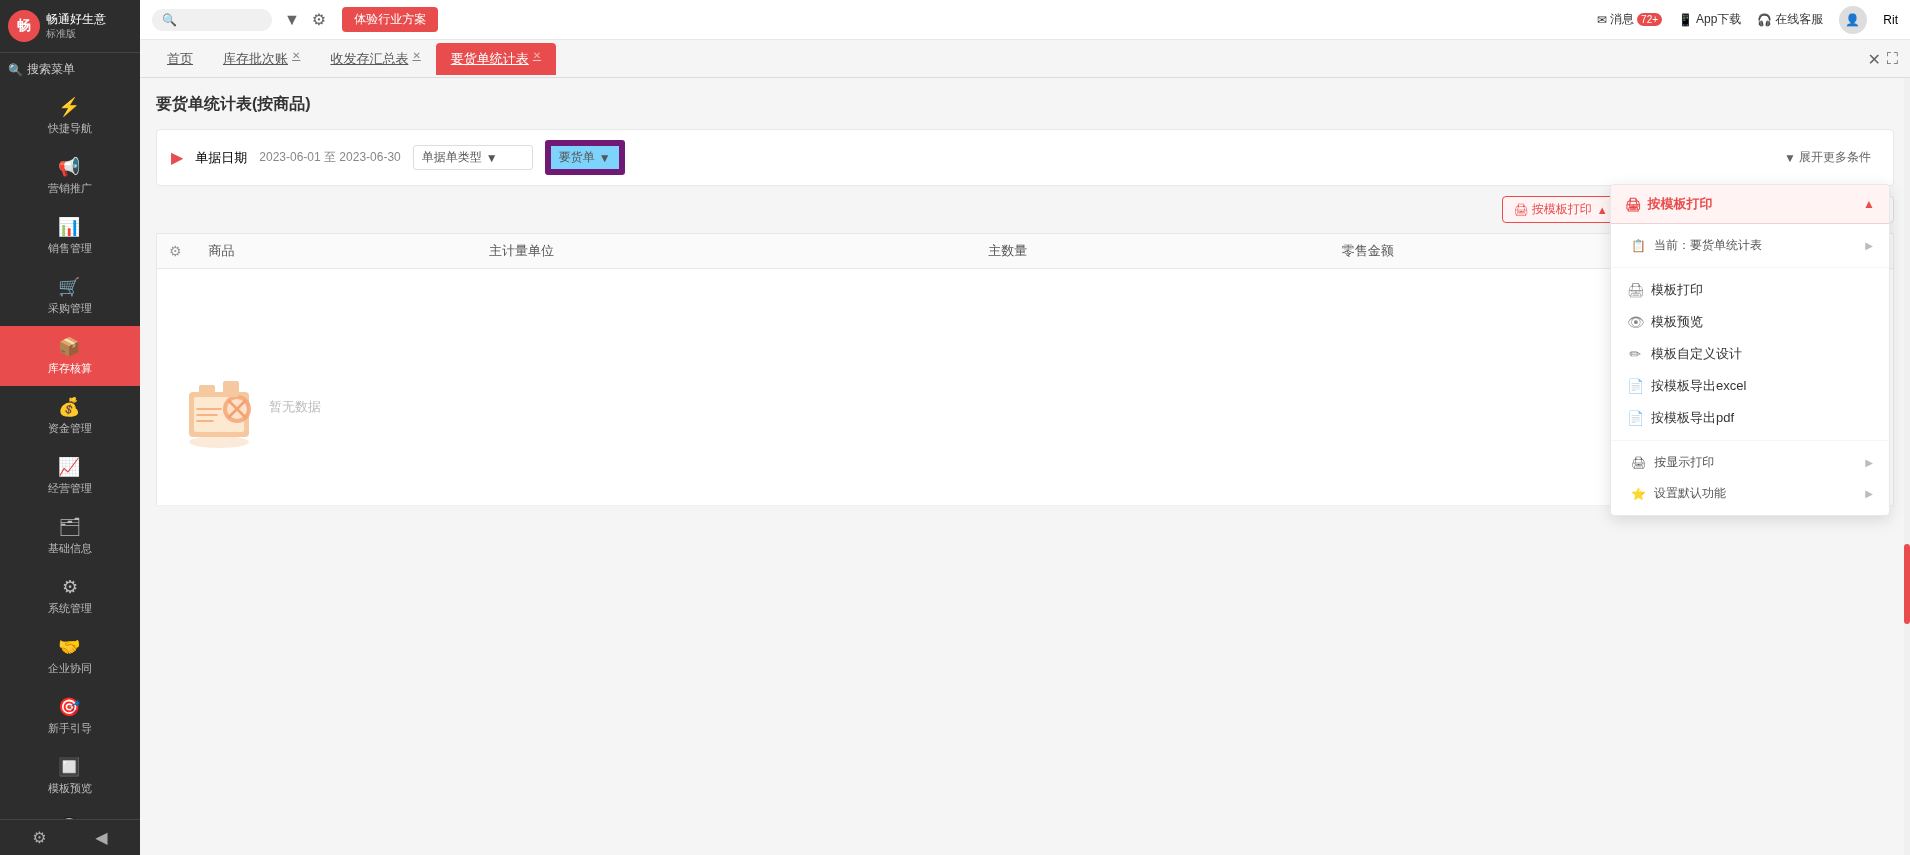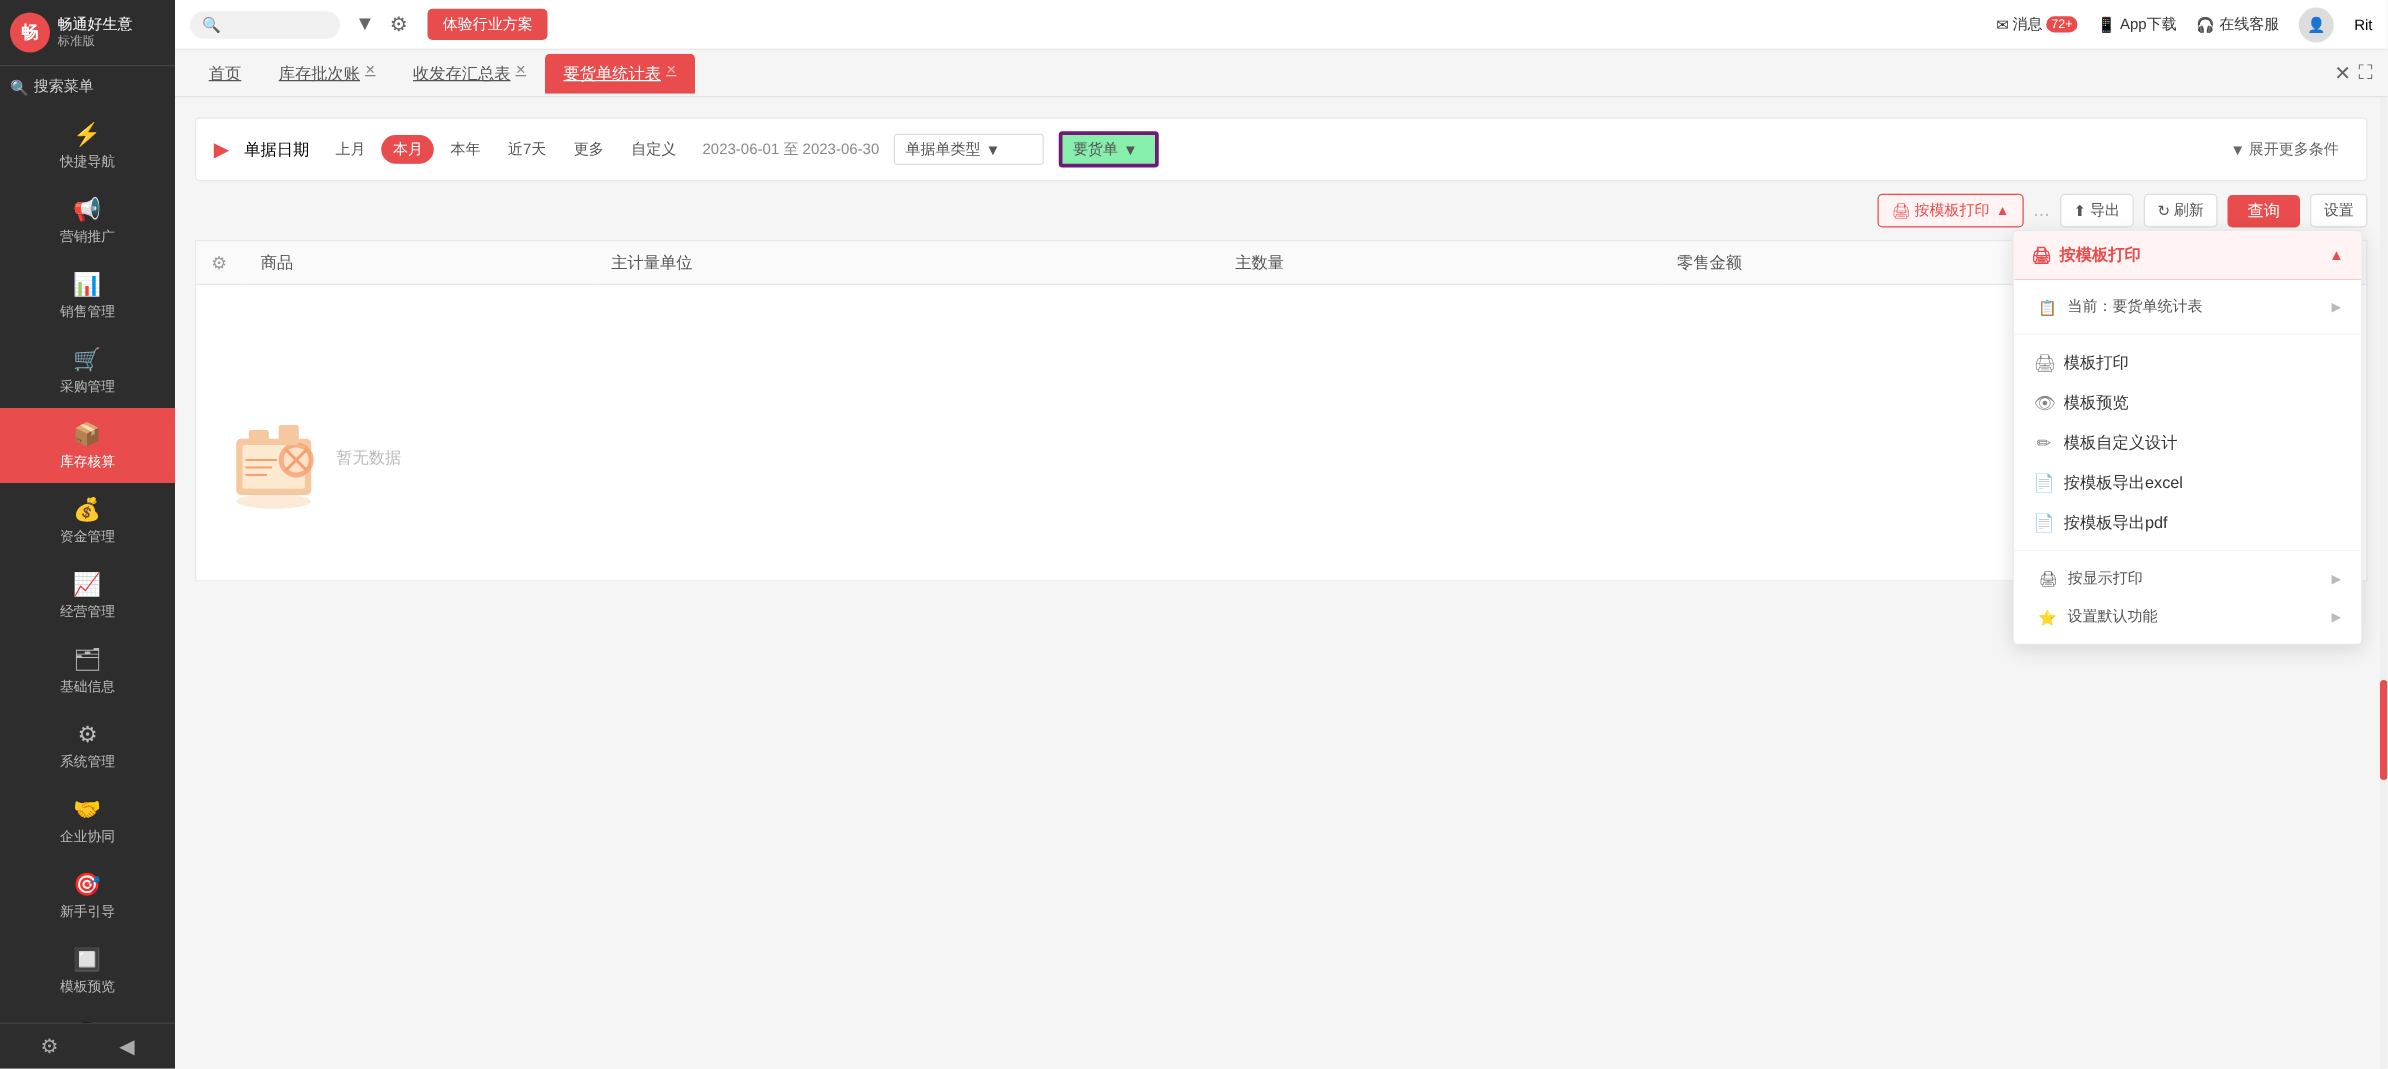--- a/index.html
+++ b/index.html
@@ -174,22 +174,22 @@
       border: 1px solid transparent; color: #555; background: transparent;
     }
     .date-btn.active { background: #e84c4c; color: #fff; border-color: #e84c4c; border-radius: 12px; }
     .date-range { font-size: 12px; color: #888; }
     .filter-select {
       border: 1px solid #ddd; border-radius: 3px; padding: 3px 8px;
       font-size: 12px; color: #555; background: #fff; cursor: pointer;
       display: flex; align-items: center; gap: 4px; min-width: 120px;
     }
     .yaohuotype-select {
-      border: 3px solid #701a75; border-radius: 3px; padding: 3px 8px;
-      font-size: 12px; color: #555; background: #86efac; cursor: pointer;
+      border: 6px solid #701a75; border-radius: 3px; padding: 3px 8px;
+      font-size: 12px; color: #555; background: #7dd3fc; cursor: pointer;
       display: flex; align-items: center; gap: 4px; min-width: 80px;
     }
     .expand-btn {
       display: flex; align-items: center; gap: 3px;
       color: #666; font-size: 12px; cursor: pointer;
       padding: 3px 8px; border-radius: 3px;
     }
 
     
     .action-bar {
@@ -417,35 +417,28 @@
       <span class="tab-close" style="color:rgba(255,255,255,0.8);">✕</span>
     </div>
     <div class="tabs-window-controls">
       <span class="win-btn">✕</span>
       <span class="win-btn">⛶</span>
     </div>
   </div>
 
   <div class="page-content">
 
+    <div class="page-title">要货单统计表(按商品)</div>
 
     <div class="filter-area">
       <div class="filter-row">
 
         <span style="color:#e84c4c;font-size:16px;cursor:pointer;">▶</span>
 
         <span class="filter-label">单据日期</span>
-        <div class="date-btns">
-          <button class="date-btn">上月</button>
-          <button class="date-btn active">本月</button>
-          <button class="date-btn">本年</button>
-          <button class="date-btn">近7天</button>
-          <button class="date-btn">更多</button>
-          <button class="date-btn">自定义</button>
-        </div>
         <span class="date-range">2023-06-01 至 2023-06-30</span>
 
         <div class="filter-select">
           <span>单据单类型</span>
           <span>▼</span>
         </div>
 
         <div class="yaohuotype-select">
           <span>要货单</span>
           <span>▼</span>

